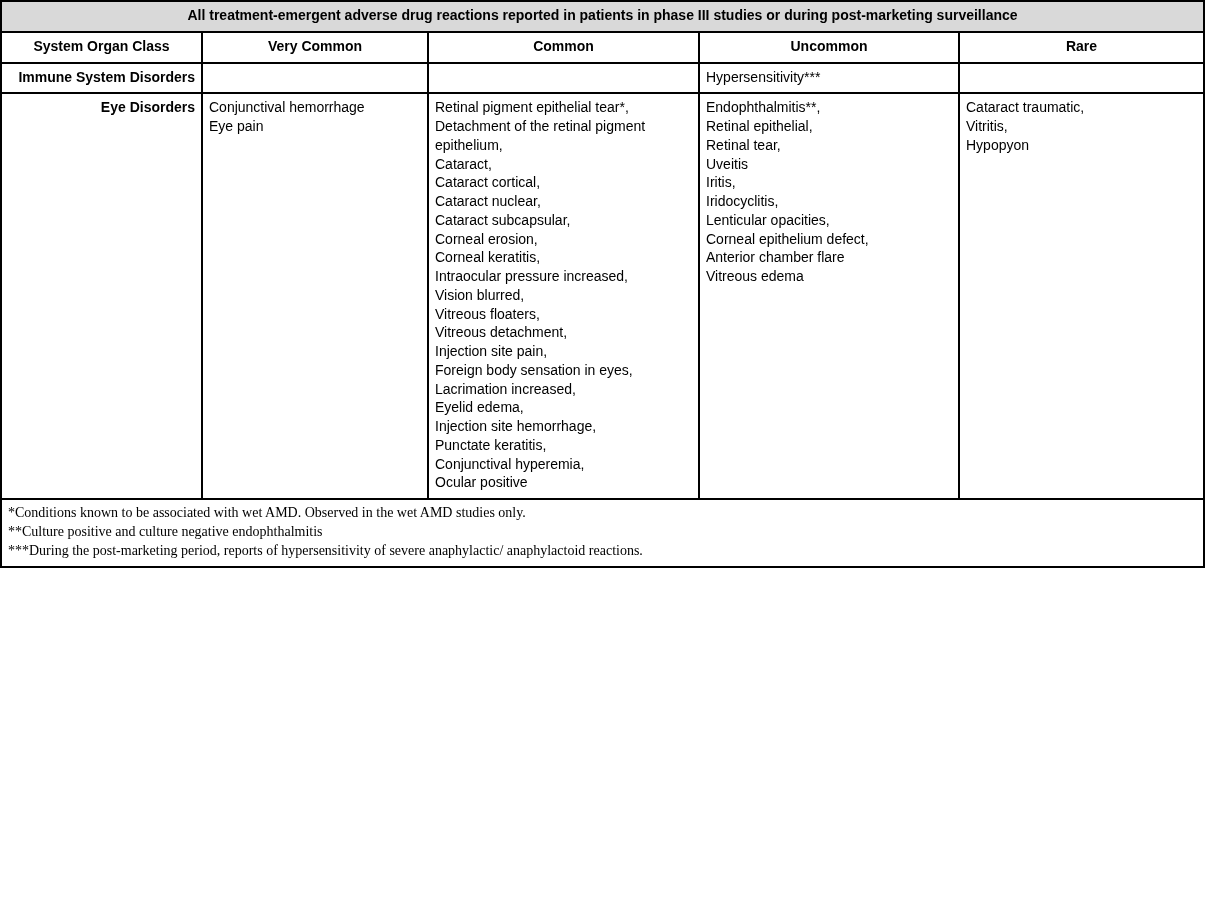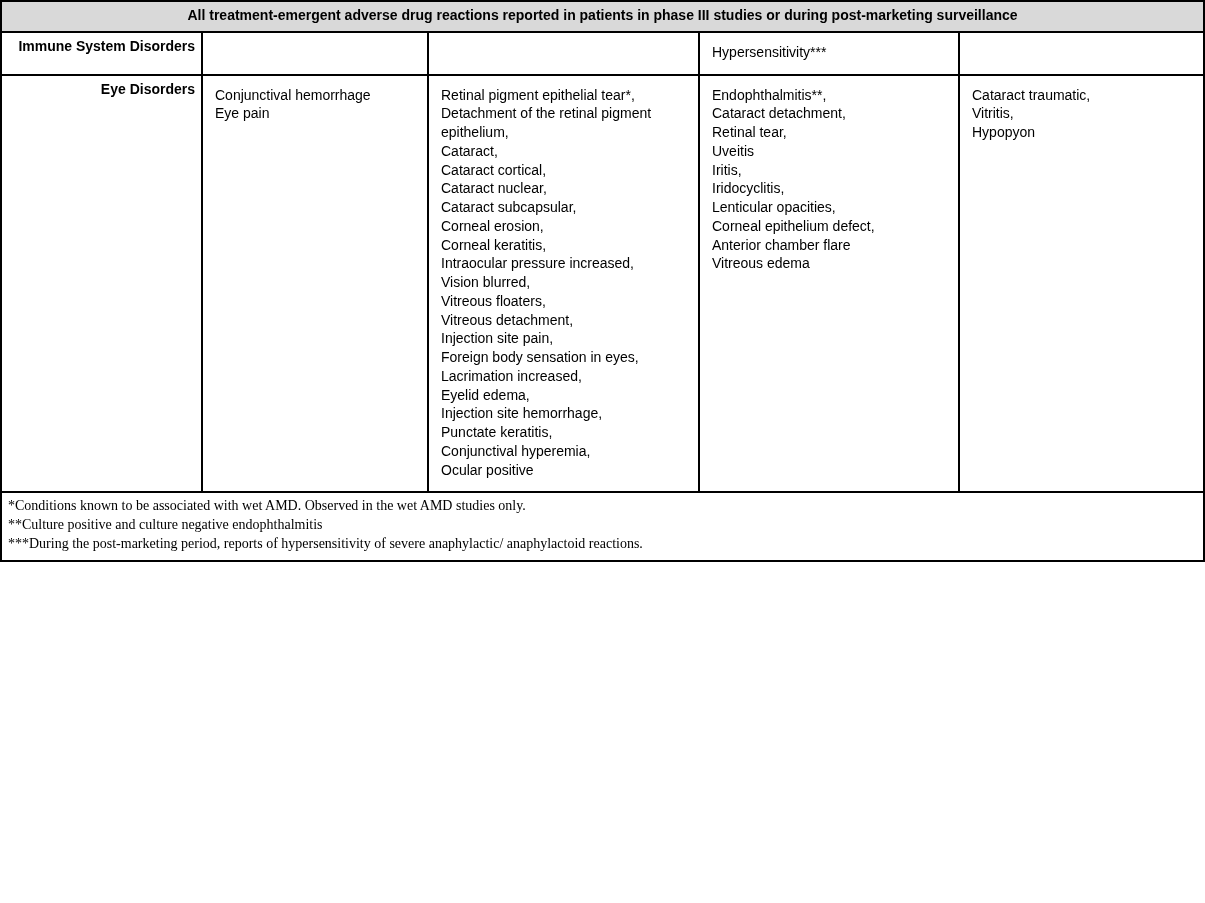--- a/index.html
+++ b/index.html
@@ -49,21 +49,21 @@
     line-height: 1.25;
   }
   .soc-cell {
     font-weight: bold;
     font-size: 20.5px;
     line-height: 1.3;
     padding-top: 6px;
     text-align: right;
   }
   .term-list {
-    margin: 6px;
+    margin: 0;
     padding: 0;
     list-style: none;
   }
   .term-list li {
     margin: 0;
     padding: 0;
     white-space: normal;
   }
   .footnotes {
     border-top: 0;
@@ -90,20 +90,27 @@
     <colgroup>
       <col class="col1">
       <col class="col2">
       <col class="col3">
       <col class="col4">
       <col class="col5">
     </colgroup>
     <tbody>
       <tr>
         <td class="title-cell" colspan="5">All treatment-emergent adverse drug reactions reported in patients in phase III studies or during post-marketing surveillance</td>
+      </tr>
+      <tr>
+        <td class="col-head">System Organ Class</td>
+        <td class="col-head">Very Common</td>
+        <td class="col-head">Common</td>
+        <td class="col-head">Uncommon</td>
+        <td class="col-head">Rare</td>
       </tr>
 
       <tr>
         <td class="soc-cell">Immune System Disorders</td>
         <td class="empty-cell">
           <ul class="term-list"></ul>
         </td>
         <td class="empty-cell">
           <ul class="term-list"></ul>
         </td>
@@ -145,21 +152,21 @@
               <li>Eyelid edema,</li>
               <li>Injection site hemorrhage,</li>
               <li>Punctate keratitis,</li>
               <li>Conjunctival hyperemia,</li>
               <li>Ocular positive</li>
             </ul>
         </td>
         <td>
           <ul class="term-list">
               <li>Endophthalmitis**,</li>
-              <li>Cataract detachment,</li>
+              <li>Retinal epithelial,</li>
               <li>Retinal tear,</li>
               <li>Uveitis</li>
               <li>Iritis,</li>
               <li>Iridocyclitis,</li>
               <li>Lenticular opacities,</li>
               <li>Corneal epithelium defect,</li>
               <li>Anterior chamber flare</li>
               <li>Vitreous edema</li>
             </ul>
         </td>

